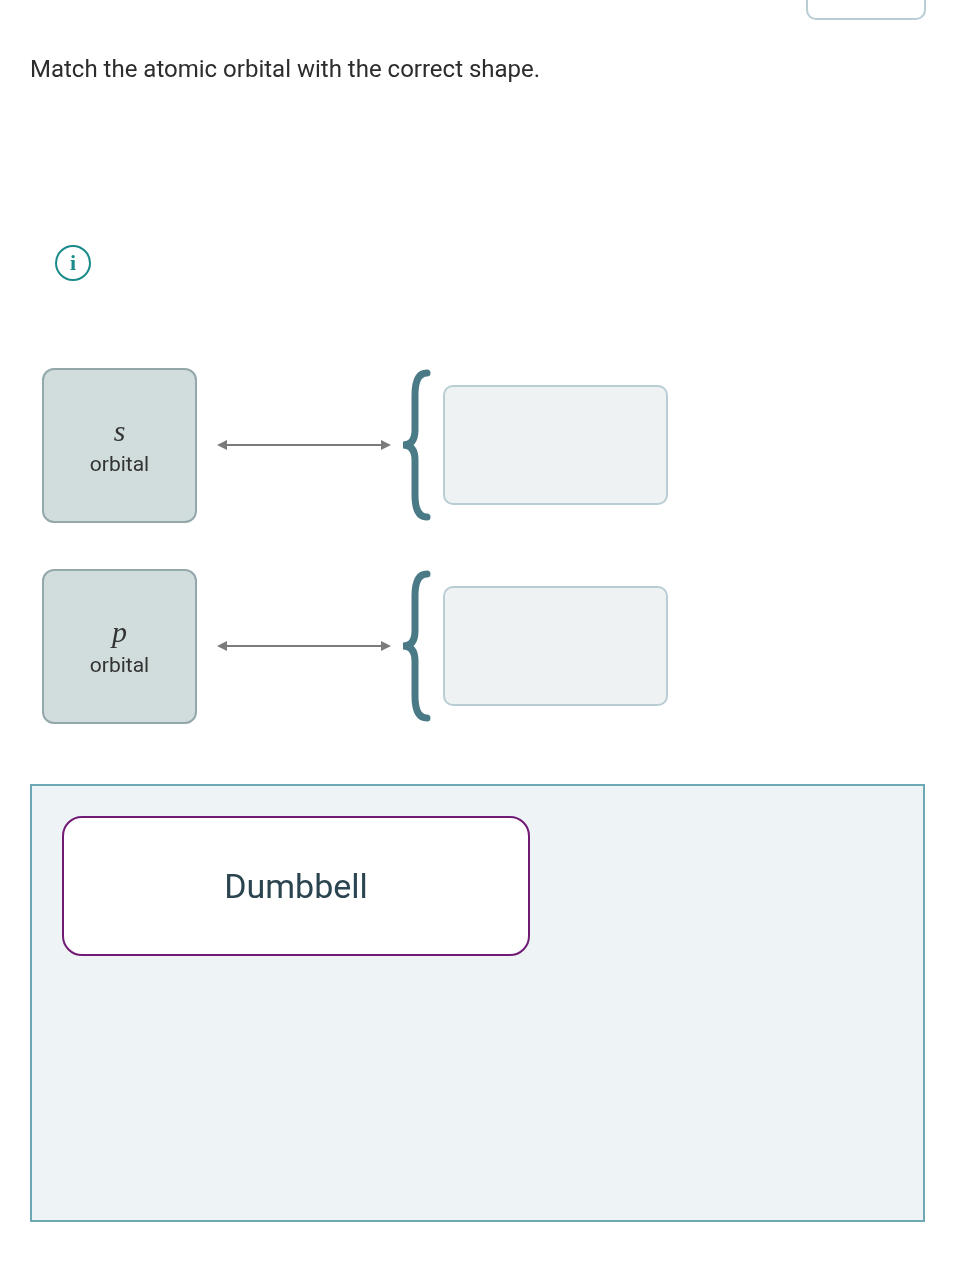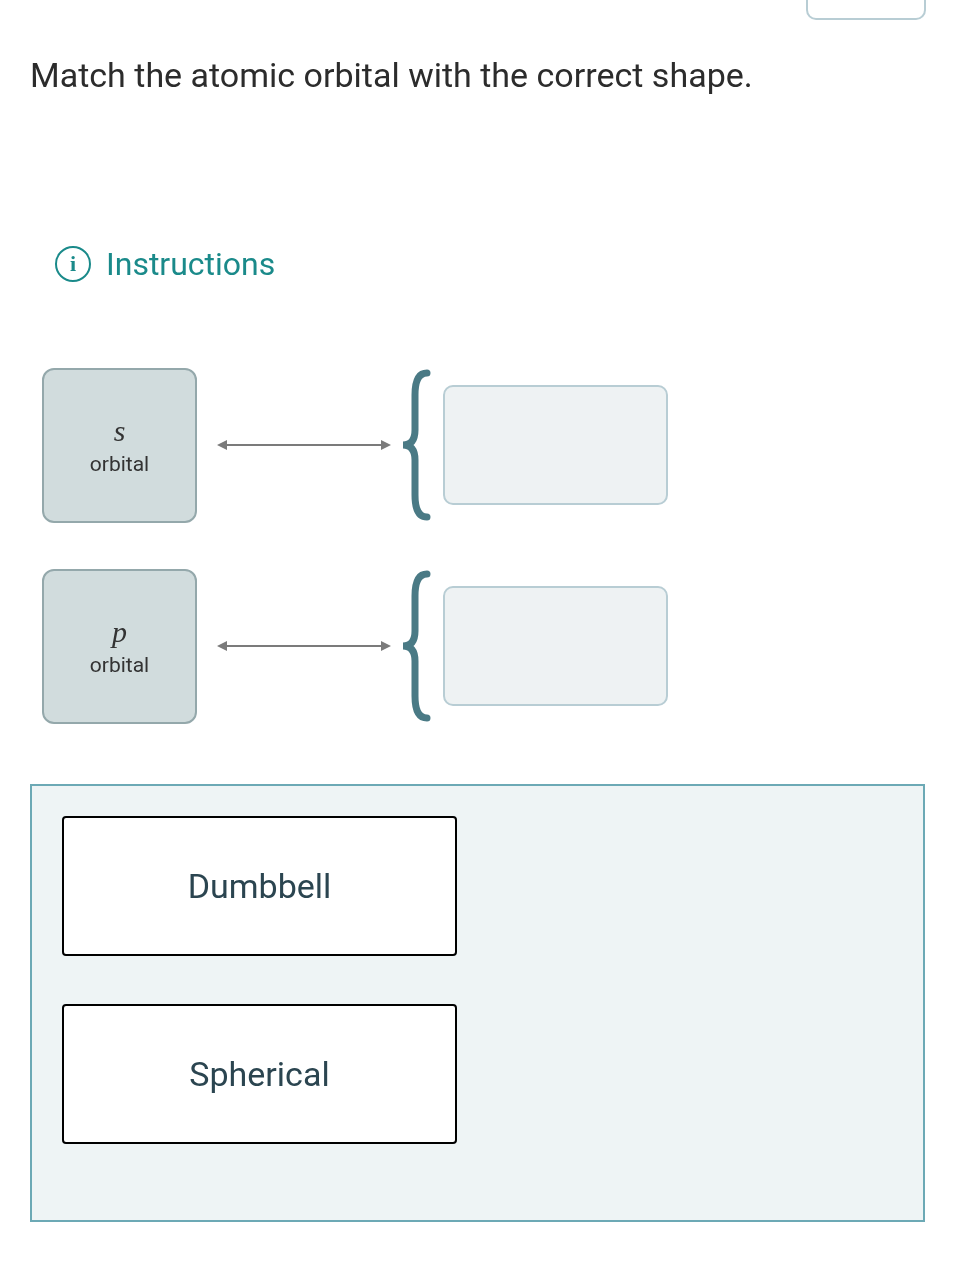--- a/index.html
+++ b/index.html
@@ -22,21 +22,21 @@
       width: 120px;
       height: 20px;
       border: 2px solid #b8cdd4;
       border-top: none;
       border-radius: 0 0 10px 10px;
     }
     .question-text {
       position: absolute;
       top: 55px;
       left: 30px;
-      font-size: 34px;
+      font-size: 24px;
       color: #2c2c2c;
       font-weight: 400;
     }
     .instructions-row {
       position: absolute;
       top: 245px;
       left: 55px;
       display: flex;
       align-items: center;
       gap: 15px;
@@ -130,44 +130,43 @@
       position: absolute;
       top: 784px;
       left: 30px;
       width: 895px;
       height: 438px;
       background: #eef4f5;
       border: 2px solid #6ca9b5;
       padding: 30px;
     }
     .answer-option {
-      width: 395px;
+      width: 468px;
       height: 140px;
       background: #ffffff;
-      border: 2px solid #000000;
-      border-radius: 4px;
+      border: 2px solid #701a75;
+      border-radius: 20px;
       display: flex;
       align-items: center;
       justify-content: center;
       font-size: 34px;
       color: #2b4550;
       margin-bottom: 48px;
       cursor: grab;
     }
   </style>
 </head>
 <body>
 
 <div class="top-box"></div>
 
 <div class="question-text">Match the atomic orbital with the correct shape.</div>
 
 <div class="instructions-row">
   <div class="info-icon">i</div>
-  <div class="instructions-label">Instructions</div>
 </div>
 
 <div class="match-row match-row-1">
   <div class="source-box">
     <div class="source-label-top">s</div>
     <div class="source-label-bottom">orbital</div>
   </div>
   <div class="arrow-container"></div>
   <svg class="brace" viewBox="0 0 40 160" preserveAspectRatio="none">
     <path d="M 30 8 Q 18 8 18 30 L 18 65 Q 18 80 6 80 Q 18 80 18 95 L 18 130 Q 18 152 30 152" fill="none" stroke="#4a7a85" stroke-width="7" stroke-linecap="round"></path>
@@ -182,14 +181,13 @@
   </div>
   <div class="arrow-container"></div>
   <svg class="brace" viewBox="0 0 40 160" preserveAspectRatio="none">
     <path d="M 30 8 Q 18 8 18 30 L 18 65 Q 18 80 6 80 Q 18 80 18 95 L 18 130 Q 18 152 30 152" fill="none" stroke="#4a7a85" stroke-width="7" stroke-linecap="round"></path>
   </svg>
   <div class="drop-target"></div>
 </div>
 
 <div class="answer-bank">
   <div class="answer-option">Dumbbell</div>
-  <div class="answer-option">Spherical</div>
 </div>
 
 </body></html>

